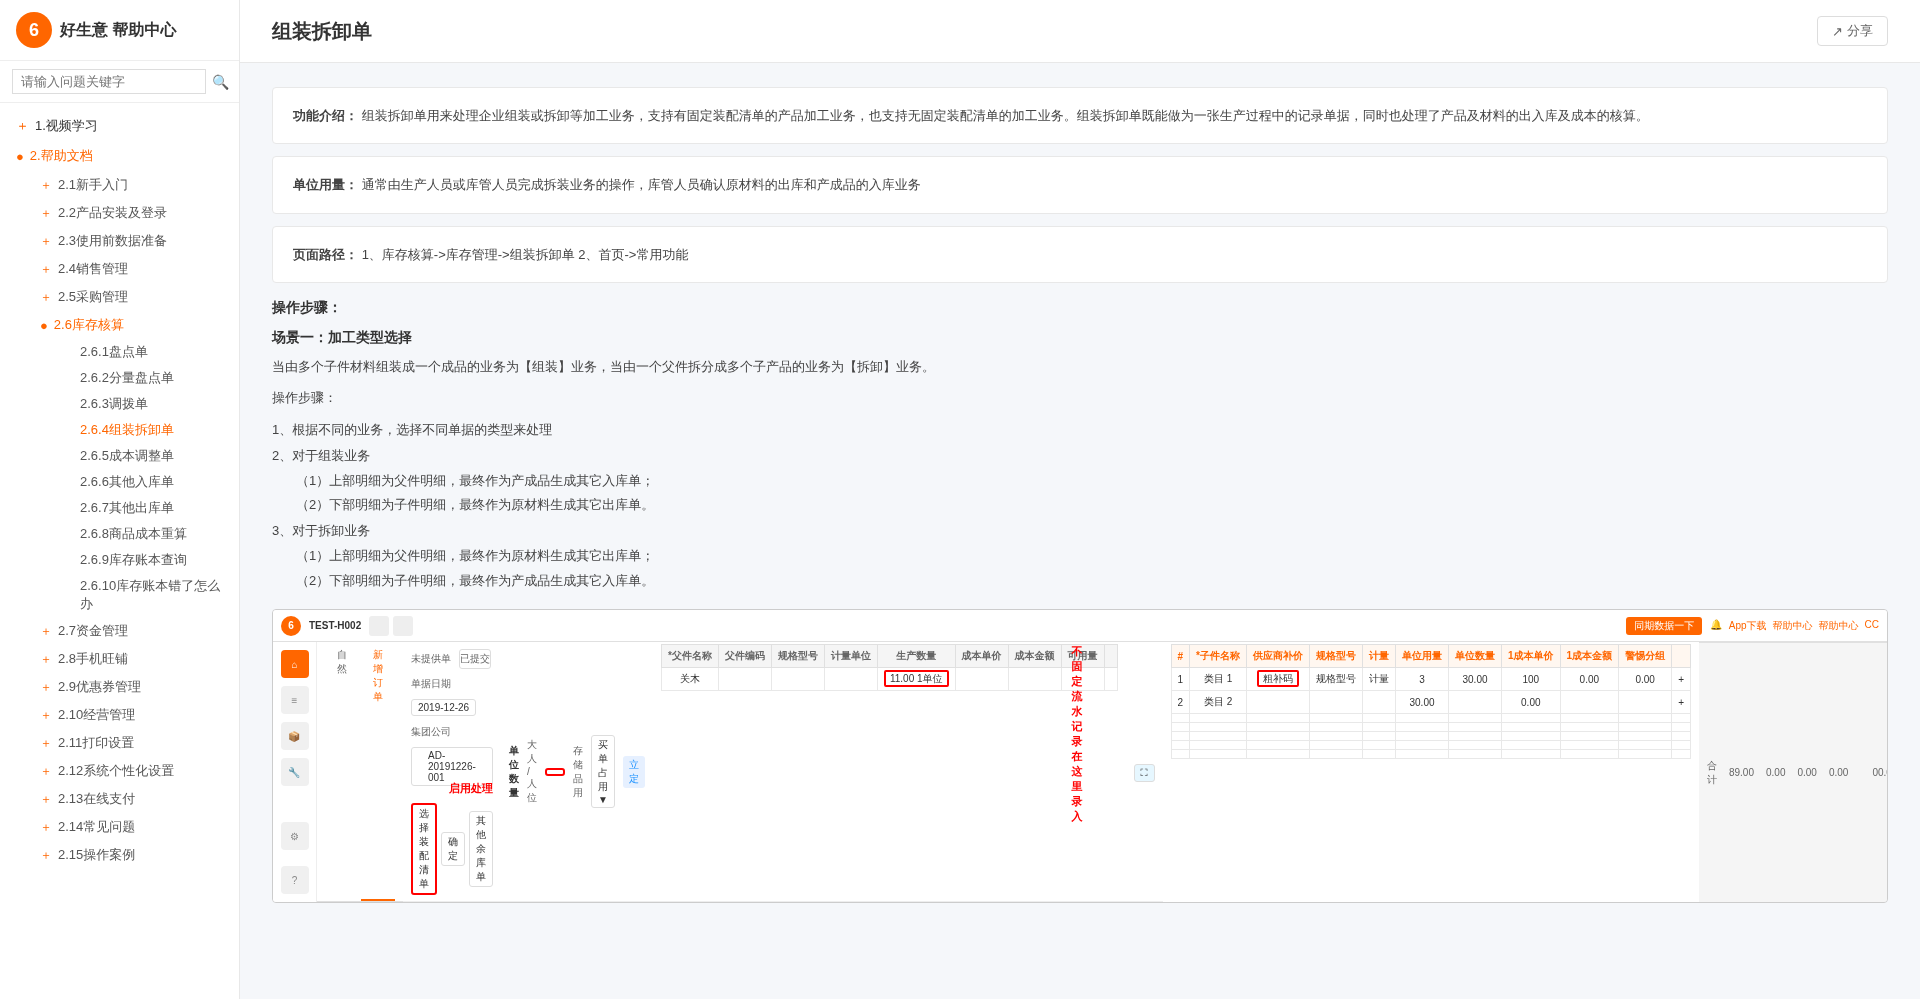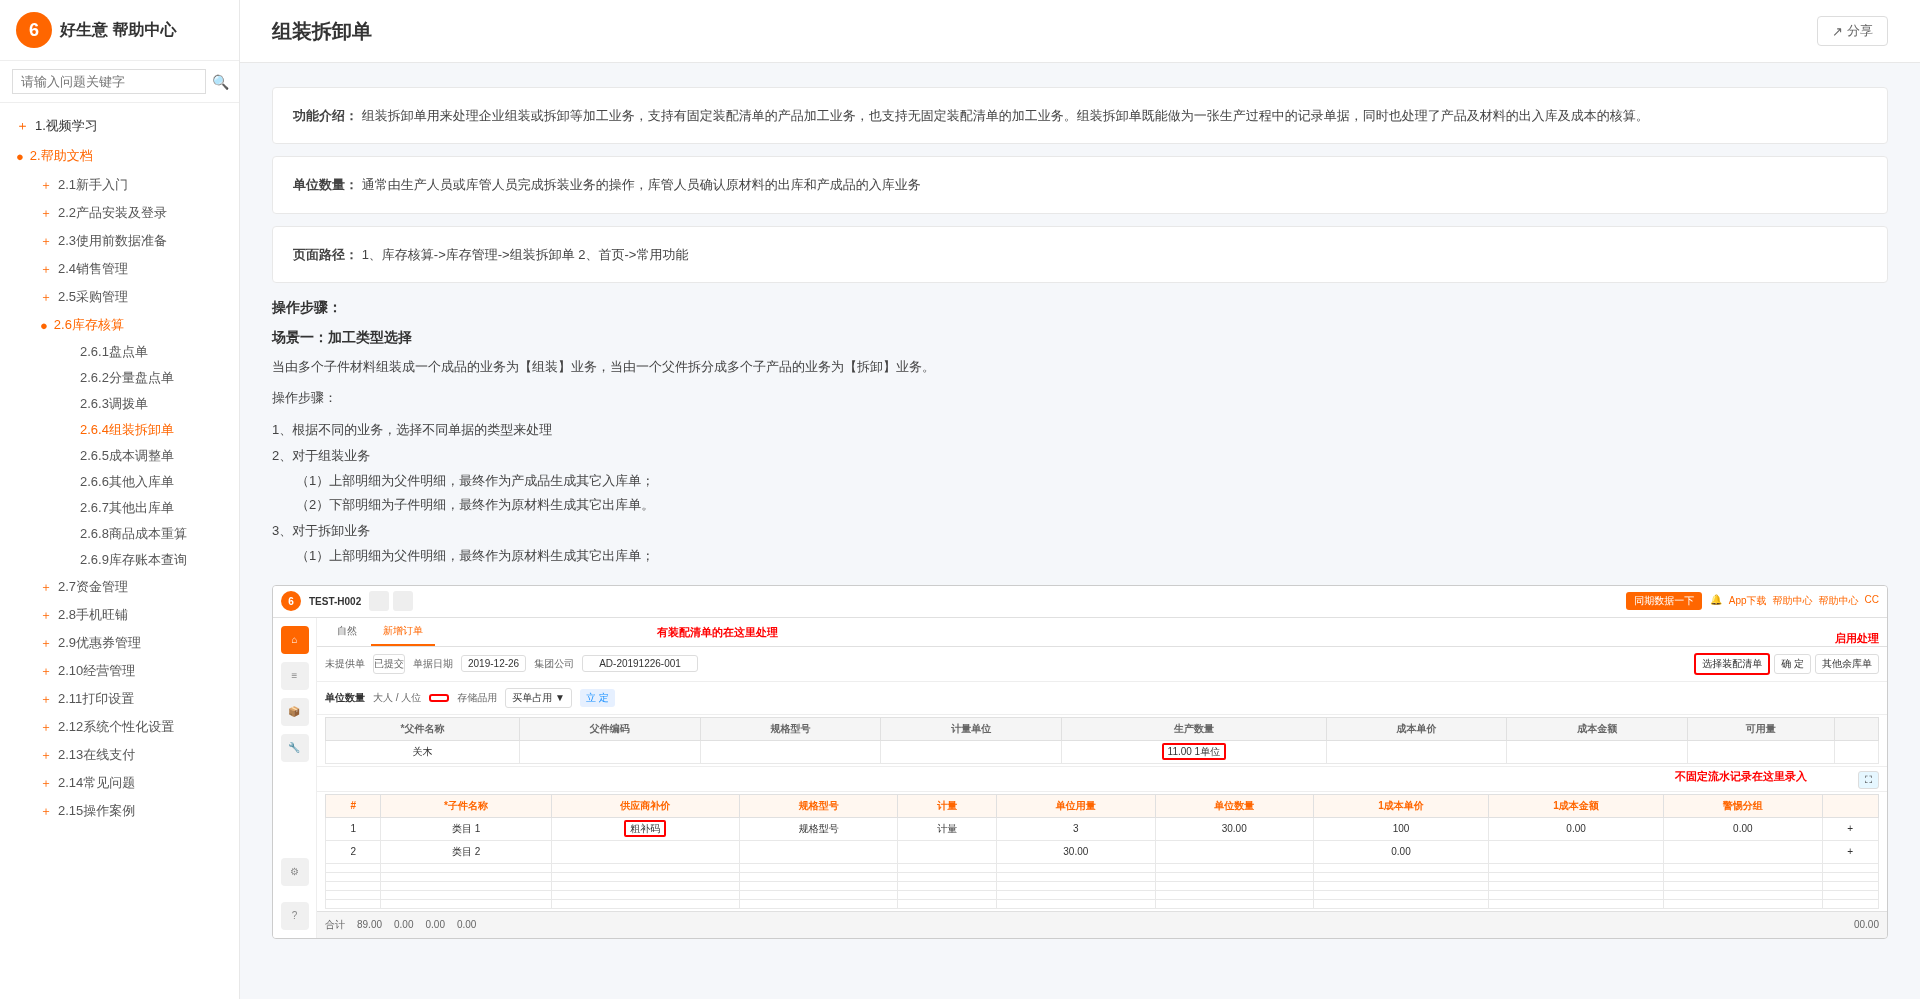--- a/index.html
+++ b/index.html
@@ -198,21 +198,21 @@
     .ss-logo { width: 20px; height: 20px; background: #f60; border-radius: 50%; display:flex;align-items:center;justify-content:center;color:#fff;font-size:10px;font-weight:bold; }
     .ss-icons { display: flex; gap: 6px; font-size: 10px; color: #f60; }
 
     
     .ss-body { display: flex; min-height: 260px; }
     .ss-sidebar { width: 44px; background: #fff; border-right: 1px solid #eee; display: flex; flex-direction: column; align-items: center; padding-top: 8px; gap: 8px; }
     .ss-sidebar-icon { width: 28px; height: 28px; background: #f0f0f0; border-radius: 4px; display: flex; align-items: center; justify-content: center; font-size: 10px; color: #888; }
     .ss-sidebar-icon.active { background: #f60; color: #fff; }
 
     
-    .ss-main { flex:1; display: flex; flex-direction: column; overflow: hidden; }
+    .ss-main { flex:1; display: flex; flex-direction: row; overflow: hidden; }
 
     
     .ss-tabs { display: flex; background: #fff; border-bottom: 1px solid #e0e0e0; padding: 0 8px; gap: 2px; }
     .ss-tab { padding: 6px 12px; font-size: 10px; color: #666; border-bottom: 2px solid transparent; cursor: pointer; }
     .ss-tab.active { color: #f60; border-bottom-color: #f60; }
     .ss-table { width: 100%; border-collapse: collapse; font-size: 10px; }
     .ss-table th { background: #f5f5f5; padding: 4px 6px; border: 1px solid #e0e0e0; color: #666; text-align: center; white-space: nowrap; }
     .ss-table td { padding: 4px 6px; border: 1px solid #e8e8e8; color: #333; text-align: center; white-space: nowrap; }
 
     
@@ -281,20 +281,21 @@
       <div style="padding-left: 12px;">
         <div class="nav-grandchild">2.6.1盘点单</div>
         <div class="nav-grandchild">2.6.2分量盘点单</div>
         <div class="nav-grandchild">2.6.3调拨单</div>
         <div class="nav-grandchild active">2.6.4组装拆卸单</div>
         <div class="nav-grandchild">2.6.5成本调整单</div>
         <div class="nav-grandchild">2.6.6其他入库单</div>
         <div class="nav-grandchild">2.6.7其他出库单</div>
         <div class="nav-grandchild">2.6.8商品成本重算</div>
         <div class="nav-grandchild">2.6.9库存账本查询</div>
+        <div class="nav-grandchild">2.6.10库存账本错了怎么办</div>
       </div>
       <div class="nav-child">
         <span class="plus-icon">＋</span>
         <span>2.7资金管理</span>
       </div>
       <div class="nav-child">
         <span class="plus-icon">＋</span>
         <span>2.8手机旺铺</span>
       </div>
       <div class="nav-child">
@@ -339,21 +340,21 @@
   </div>
 
   <div id="content-area">
 
     <div class="info-block">
       <span style="font-weight:bold;">功能介绍：</span>
       <span>组装拆卸单用来处理企业组装或拆卸等加工业务，支持有固定装配清单的产品加工业务，也支持无固定装配清单的加工业务。组装拆卸单既能做为一张生产过程中的记录单据，同时也处理了产品及材料的出入库及成本的核算。</span>
     </div>
 
     <div class="info-block">
-      <span style="font-weight:bold;">单位数量：</span>
+      <span style="font-weight:bold;">单位用量：</span>
       <span>通常由生产人员或库管人员完成拆装业务的操作，库管人员确认原材料的出库和产成品的入库业务</span>
     </div>
 
     <div class="info-block">
       <span style="font-weight:bold;">页面路径：</span>
       <span>1、库存核算-&gt;库存管理-&gt;组装拆卸单  2、首页-&gt;常用功能</span>
     </div>
 
     <div class="section-title">操作步骤：</div>
 
@@ -368,20 +369,21 @@
     <ul class="step-list">
       <li>1、根据不同的业务，选择不同单据的类型来处理</li>
       <li>2、对于组装业务</li>
       <ul class="sub-list">
         <li>（1）上部明细为父件明细，最终作为产成品生成其它入库单；</li>
         <li>（2）下部明细为子件明细，最终作为原材料生成其它出库单。</li>
       </ul>
       <li>3、对于拆卸业务</li>
       <ul class="sub-list">
         <li>（1）上部明细为父件明细，最终作为原材料生成其它出库单；</li>
+        <li>（2）下部明细为子件明细，最终作为产成品生成其它入库单。</li>
       </ul>
     </ul>
 
     <div class="screenshot-container ss-screenshot-wrap">
 
       <div class="ss-topbar">
         <div class="ss-logo">6</div>
         <span style="font-size:10px;color:#333;font-weight:bold;">TEST-H002</span>
         <div style="flex:1;display:flex;align-items:center;gap:4px;">
           <div style="width:20px;height:20px;background:#eee;border-radius:3px;"></div>

